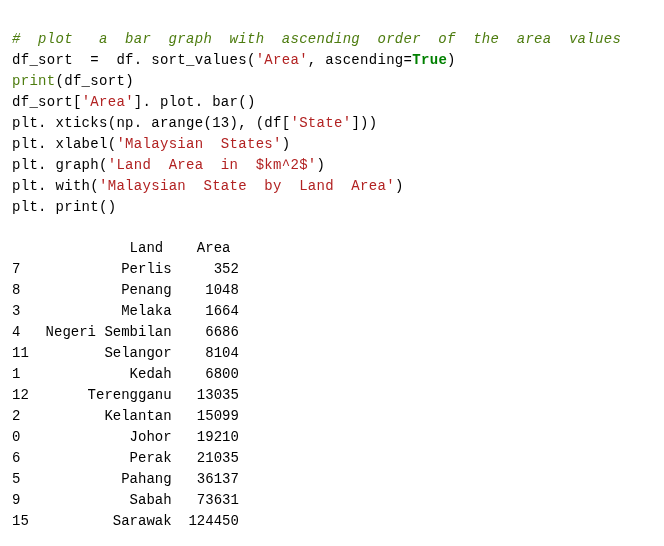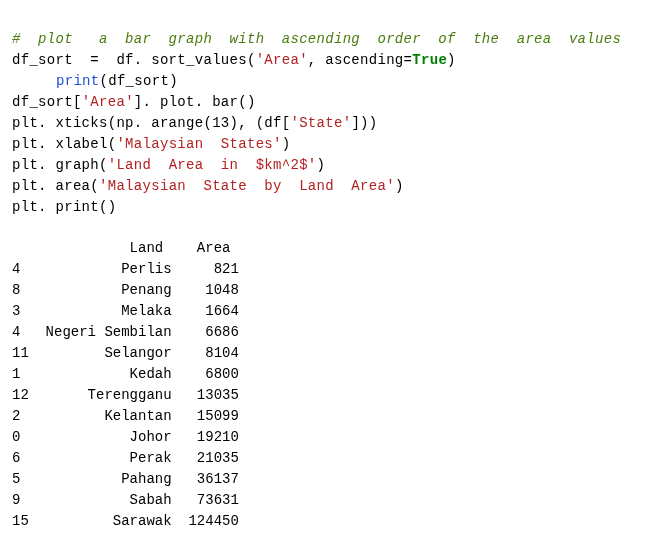--- a/index.html
+++ b/index.html
@@ -20,41 +20,41 @@
   }
   .output-block {
     white-space: pre;
     font-family: "Courier New", "Consolas", monospace;
     font-size: 14px;
     margin-top: 20px;
     letter-spacing: 0;
   }
   .c-comment { color: #4d7c0f; font-style: italic; }
   .c-keyword { color: #008000; font-weight: bold; }
-  .c-builtin { color: #1d4ed8; margin-left: 44px; }
+  .c-builtin { color: #4d7c0f; }
   .c-string  { color: #B22222; text-align: right; }
   .c-normal  { color: #000; }
 </style>
 </head>
 <body>
 
 <div class="code-block">
 <span class="c-comment">#  plot   a  bar  graph  with  ascending  order  of  the  area  values</span>
 <span class="c-normal">df_sort  =  df. sort_values(</span><span class="c-string">'Area'</span><span class="c-normal">, ascending=</span><span class="c-keyword">True</span><span class="c-normal">)</span>
 <span class="c-builtin">print</span><span class="c-normal">(df_sort)</span>
 <span class="c-normal">df_sort[</span><span class="c-string">'Area'</span><span class="c-normal">]. plot. bar()</span>
 <span class="c-normal">plt. xticks(np. arange(13), (df[</span><span class="c-string">'State'</span><span class="c-normal">]))</span>
 <span class="c-normal">plt. xlabel(</span><span class="c-string">'Malaysian  States'</span><span class="c-normal">)</span>
 <span class="c-normal">plt. graph(</span><span class="c-string">'Land  Area  in  $km^2$'</span><span class="c-normal">)</span>
-<span class="c-normal">plt. area(</span><span class="c-string">'Malaysian  State  by  Land  Area'</span><span class="c-normal">)</span>
+<span class="c-normal">plt. with(</span><span class="c-string">'Malaysian  State  by  Land  Area'</span><span class="c-normal">)</span>
 <span class="c-normal">plt. print()</span>
 </div>
 
 <div class="output-block"><span>              Land    Area</span>
-<span>4            Perlis     821</span>
+<span>7            Perlis     352</span>
 <span>8            Penang    1048</span>
 <span>3            Melaka    1664</span>
 <span>4   Negeri Sembilan    6686</span>
 <span>11         Selangor    8104</span>
 <span>1             Kedah    6800</span>
 <span>12       Terengganu   13035</span>
 <span>2          Kelantan   15099</span>
 <span>0             Johor   19210</span>
 <span>6             Perak   21035</span>
 <span>5            Pahang   36137</span>

